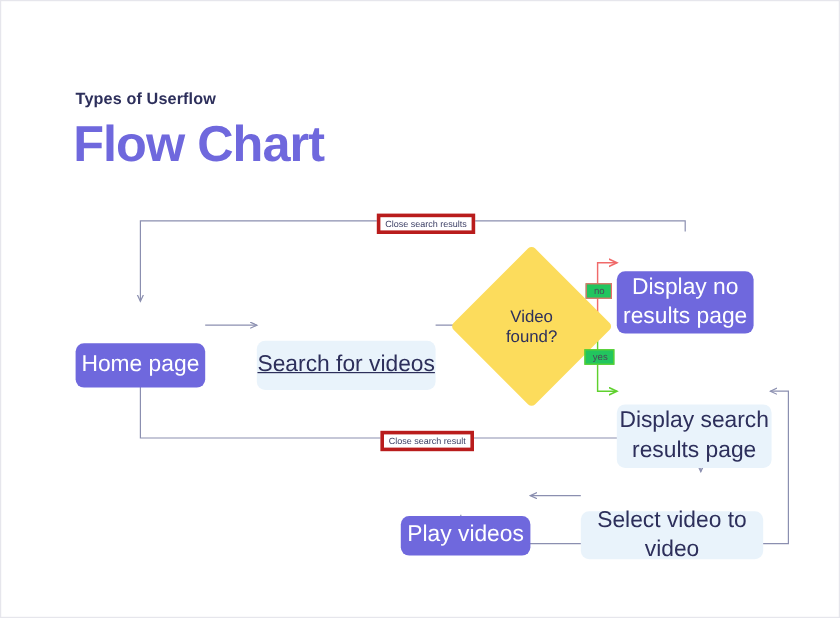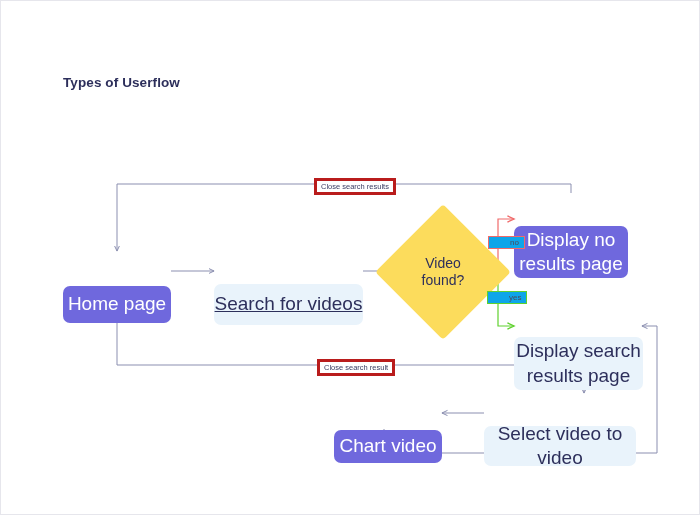--- a/index.html
+++ b/index.html
@@ -113,41 +113,42 @@
     background: #ffffff;
     border: 3px solid #b91c1c;
     color: #3a3d63;
     font-size: 7.5px;
     padding: 2px 4px 1px 4px;
     line-height: 1;
     white-space: nowrap;
   }
   .branch-label {
     position: absolute;
-    background: #0ea5e9;
+    background: #22c55e;
     font-size: 8px;
-    padding: 2px 5px 1px 21px;
+    padding: 2px 5px 1px 6px;
     line-height: 1;
     white-space: nowrap;
   }
   .branch-label.no {
     border: 1px solid #f06a6a;
     color: #4a4a5a;
   }
   .branch-label.yes {
     border: 1px solid #5fd12e;
     color: #4a4a5a;
   }
 </style>
 </head>
 <body>
 
 <div id="canvas">
 
   <div class="eyebrow">Types of Userflow</div>
+  <div class="title">Flow Chart</div>
 
   <svg id="wires" viewBox="0 0 700 515">
     <defs>
       <marker id="arrow-gray" markerWidth="7" markerHeight="7" refX="5.5" refY="3" orient="auto">
         <path d="M0,0.4 L5.6,3 L0,5.6" fill="none" stroke="#8b8fb0" stroke-width="1"></path>
       </marker>
       <marker id="arrow-red" markerWidth="7" markerHeight="7" refX="5.5" refY="3" orient="auto">
         <path d="M0,0.4 L5.6,3 L0,5.6" fill="none" stroke="#f06a6a" stroke-width="1.1"></path>
       </marker>
       <marker id="arrow-green" markerWidth="7" markerHeight="7" refX="5.5" refY="3" orient="auto">
@@ -185,21 +186,21 @@
   </div>
 
   <div class="node solid" style="left:513px; top:192px; width:114px; height:52px;">Display no
 results page</div>
 
   <div class="node light" style="left:513px; top:303px; width:129px; height:53px;">Display search
 results page</div>
 
   <div class="node light" style="left:483px; top:392px; width:152px; height:40px;">Select video to video</div>
 
-  <div class="node solid" style="left:333px; top:396px; width:108px; height:33px;">Chart video</div>
+  <div class="node solid" style="left:333px; top:396px; width:108px; height:33px;">Play videos</div>
 
   <div class="edge-label" style="left:313px; top:177px;">Close search results</div>
 
   <div class="edge-label" style="left:316px; top:358px;">Close search result</div>
 
   <div class="branch-label no" style="left:487px; top:235px;">no</div>
 
   <div class="branch-label yes" style="left:486px; top:290px;">yes</div>
 
 </div>

